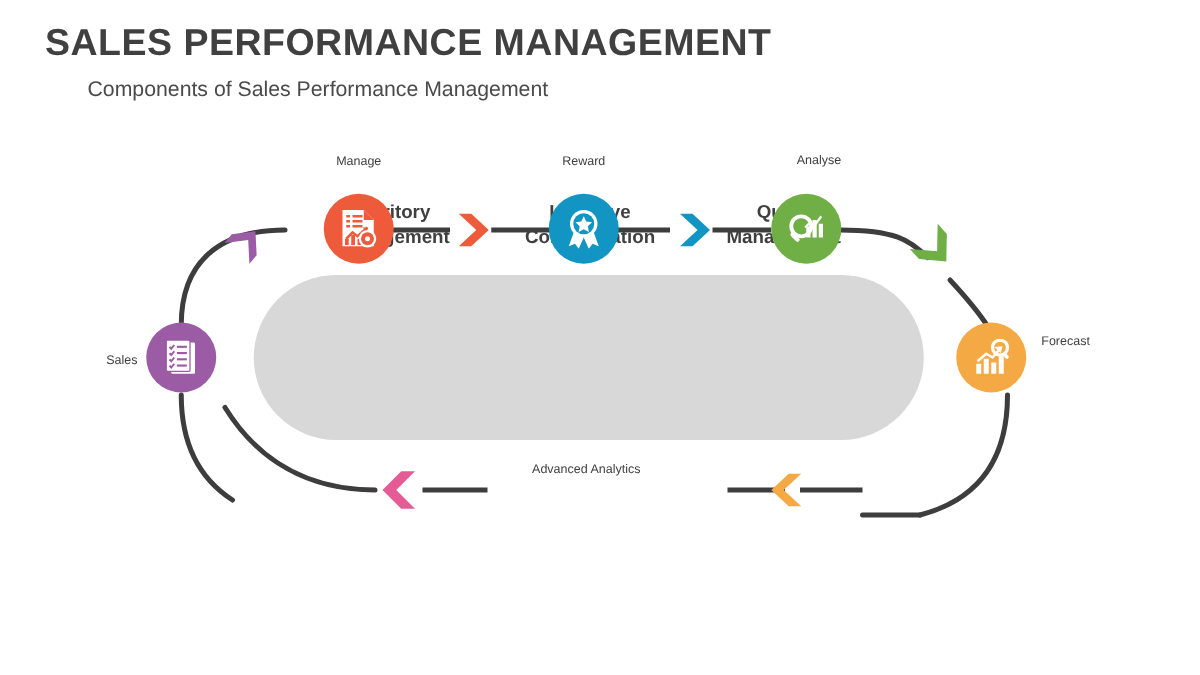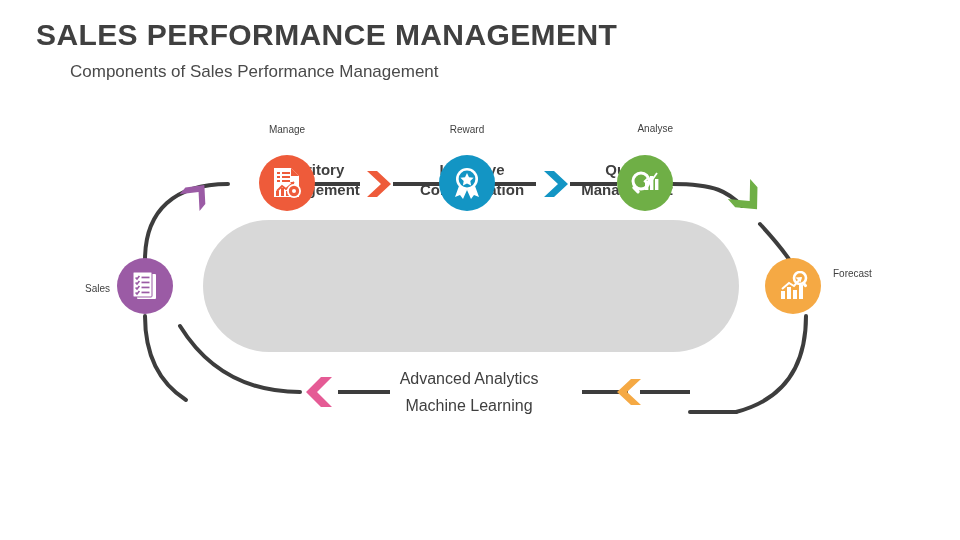--- a/index.html
+++ b/index.html
@@ -111,21 +111,21 @@
   #node-plan     { left: 117px; top: 158px; background: #9B5BA5; }
   #label-plan    { left:  66px; top: 183px; width: 44px; text-align: right; }
   #node-forecast { left: 765px; top: 158px; background: #F5A944; }
   #label-forecast{ left: 833px; top: 168px; text-align: left; }
 
   
   .bottom-text {
     position: absolute;
     width: 260px;
     text-align: center;
-    font-size: 16px;
+    font-size: 10px;
     color: #3f3f3f;
     white-space: nowrap;
   }
   #bottom-text-0 { left: 339px; top: 270px; }
   #bottom-text-1 { left: 339px; top: 297px; }
 </style>
 </head>
 <body>
 
 <div id="slide">
@@ -291,16 +291,15 @@
           </g>
           <polyline points="4,18 11,12 16,15 23,7" fill="none" stroke="#ffffff" stroke-width="2"></polyline>
           <polygon points="24,6 17.5,6.5 22.5,11.5" fill="#ffffff"></polygon>
           <circle cx="22" cy="7" r="6" fill="none" stroke="#ffffff" stroke-width="2.6"></circle>
           <rect x="25" y="10.5" width="3" height="6" rx="1.4" fill="#ffffff" transform="rotate(-42 26.5 13.5)"></rect>
         </svg>
       </span>
     </div>
 
     <div class="bottom-text" id="bottom-text-0">Advanced Analytics</div>
-    <div class="bottom-text" id="bottom-text-1">Machine Learning</div>
 
   </div>
 </div>
 
 </body></html>

